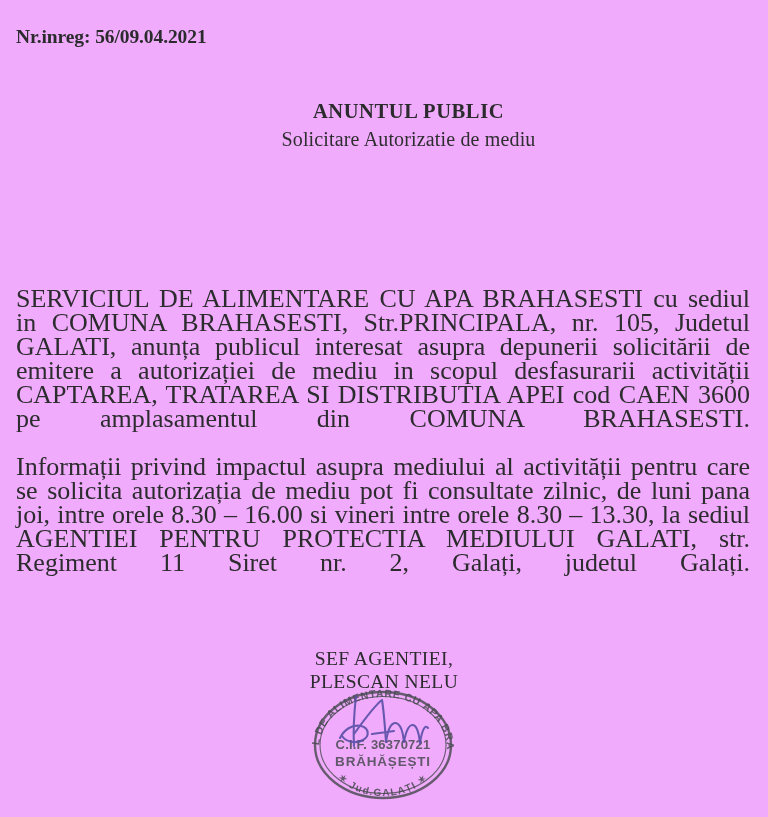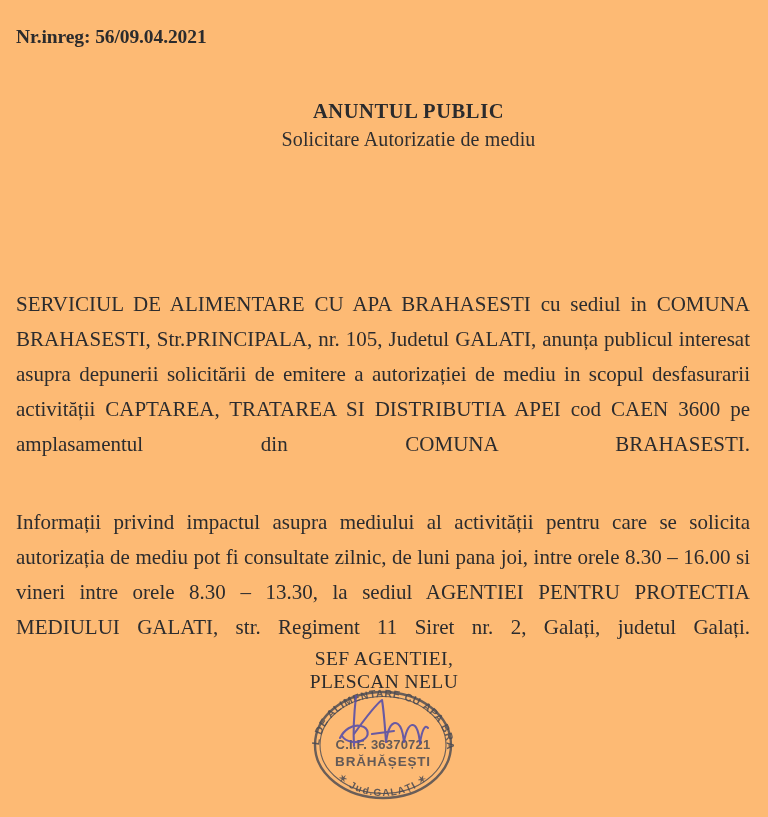--- a/index.html
+++ b/index.html
@@ -13,21 +13,21 @@
     position: relative;
     overflow: hidden;
     font-family: "Liberation Serif", "DejaVu Serif", serif;
     color: #2c2c2e;
     -webkit-font-smoothing: antialiased;
   }
 
   .page {
     position: absolute;
     inset: 0;
-    background: #fdba74;
+    background: #f0abfc;
   }
 
   
   .reg-number {
     position: absolute;
     left: 16px;
     top: 26px;
     font-size: 19.5px;
     font-weight: bold;
     letter-spacing: -0.1px;
@@ -61,29 +61,29 @@
   }
 
   
   .body-block {
     position: absolute;
     left: 16px;
     top: 287px;
     width: 734px;
   }
   .para {
-    font-size: 21px;
-    line-height: 35px;
+    font-size: 26px;
+    line-height: 24px;
     text-align: justify;
     text-justify: inter-word;
     color: #2c2c2e;
     margin: 0;
   }
   .para + .para {
-    margin-top: 8px;
+    margin-top: 0px;
   }
   
   .para::after {
     content: "";
     display: inline-block;
     width: 100%;
   }
 
   
   .signature-block {

